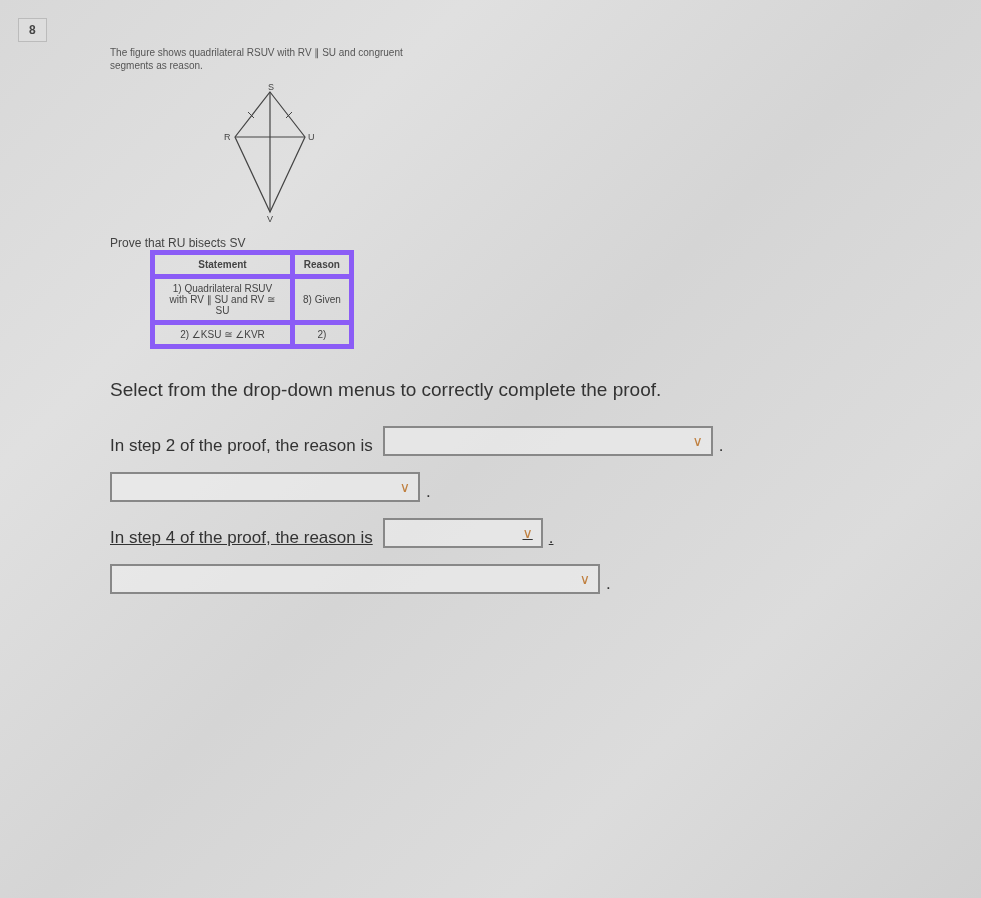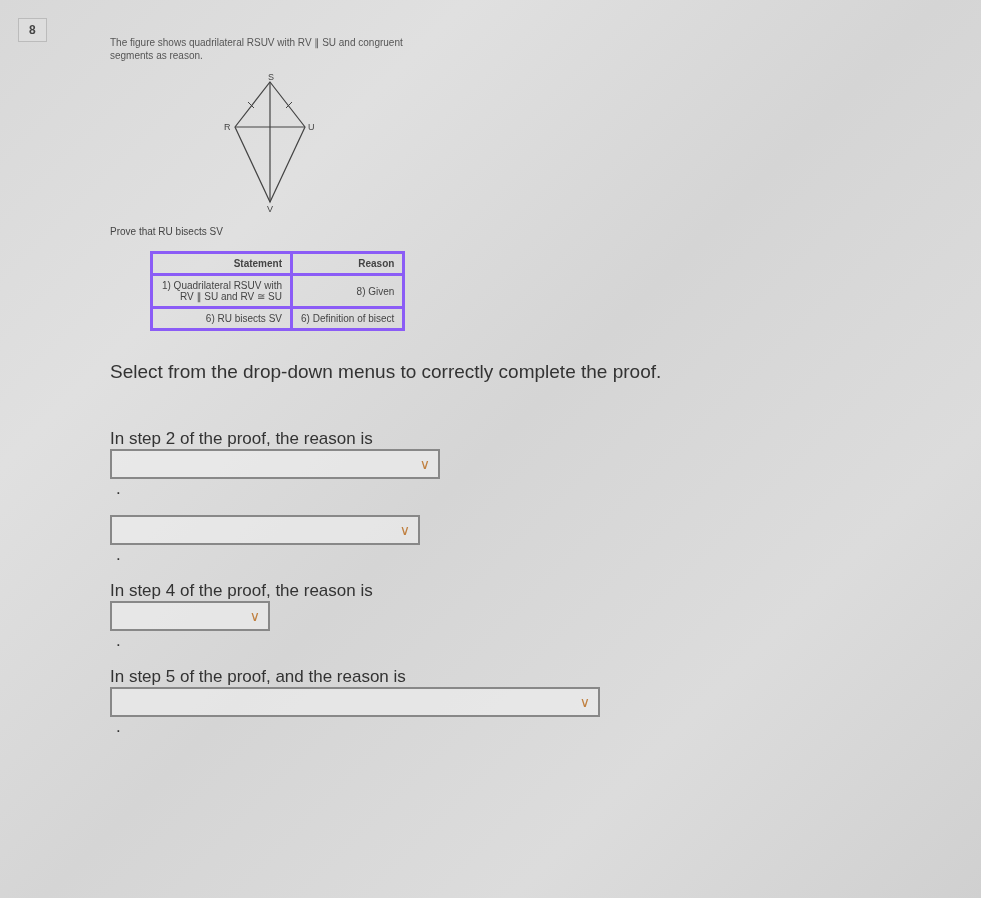--- a/index.html
+++ b/index.html
@@ -17,85 +17,84 @@
     left: 18px;
     background: #ddd;
     border: 1px solid #bbb;
     padding: 4px 10px;
     font-size: 12px;
     font-weight: bold;
     color: #444;
   }
   .content {
     position: absolute;
-    top: 36px;
+    top: 46px;
     left: 110px;
     width: 850px;
   }
   .intro-text {
     font-size: 10px;
     color: #555;
     line-height: 1.3;
     margin-bottom: 8px;
   }
   .figure-area {
     margin: 10px 0 10px 100px;
   }
   .prove-text {
-    font-size: 10px;
+    font-size: 12px;
     color: #444;
     margin-top: 8px;
-    margin-bottom: 14px;
+    margin-bottom: 0;
   }
   .proof-table {
     border-collapse: collapse;
     font-size: 10px;
     margin-left: 40px;
     margin-bottom: 30px;
   }
   .proof-table th, .proof-table td {
-    border: 3px solid #8b5cf6;
+    border: 5px solid #8b5cf6;
     padding: 4px 8px;
-    text-align: right;
+    text-align: center;
     color: #444;
   }
   .proof-table th {
     font-weight: bold;
   }
   .instruction {
     font-size: 19px;
     color: #333;
-    margin-bottom: 46px;
+    margin-bottom: 25px;
   }
   .step-row {
     display: flex;
-    align-items: flex-start;
+    align-items: flex-end;
     margin-bottom: 16px;
     font-size: 17px;
     color: #333;
-    flex-direction: column;
   }
   .step-text { margin-right: 10px; white-space: nowrap; }
   .dropdown {
     border: 2px solid #888;
     background: rgba(240,240,240,0.6);
     height: 30px;
     display: flex;
     align-items: center;
     justify-content: flex-end;
     padding: 0 8px;
     cursor: pointer;
     position: relative;
   }
   .dropdown .chev {
     color: #c08040;
     font-size: 14px;
   }
   .period { margin-left: 6px; font-size: 17px; }
-  .gap-lg { margin-top: 16px; }
+  .gap-lg { margin-top: 16px; text-decoration: underline; }
 </style>
 </head>
 <body>
 
 <div class="question-number">8</div>
 
 <div class="content">
 
   <div class="intro-text">
     <span>The figure shows quadrilateral RSUV with RV ∥ SU and congruent</span><br>
@@ -122,22 +121,22 @@
     <tbody>
         <tr>
       <th>Statement</th>
       <th>Reason</th>
     </tr>
     <tr>
       <td style="max-width:140px;margin-left:32px;">1) Quadrilateral RSUV with RV ∥ SU and RV ≅ SU</td>
       <td>8) Given</td>
     </tr>
     <tr>
-      <td>6) RU bisects SV</td>
-      <td>6) Definition of bisect</td>
+      <td>2) ∠KSU ≅ ∠KVR</td>
+      <td>2)</td>
     </tr>
   </tbody>
     </table>
 
   <div class="instruction">Select from the drop-down menus to correctly complete the proof.</div>
 
   <div class="step-row">
     <span class="step-text">In step 2 of the proof, the reason is</span>
     <div class="dropdown" style="width:330px;">
       <span class="chev">∨</span>
@@ -154,20 +153,19 @@
 
   <div class="step-row gap-lg">
     <span class="step-text">In step 4 of the proof, the reason is</span>
     <div class="dropdown" style="width:160px;">
       <span class="chev">∨</span>
     </div>
     <span class="period">.</span>
   </div>
 
   <div class="step-row">
-    <span class="step-text">In step 5 of the proof,  and the reason is</span>
     <div class="dropdown" style="width:490px;">
       <span class="chev">∨</span>
     </div>
     <span class="period">.</span>
   </div>
 
 </div>
 
 </body></html>

